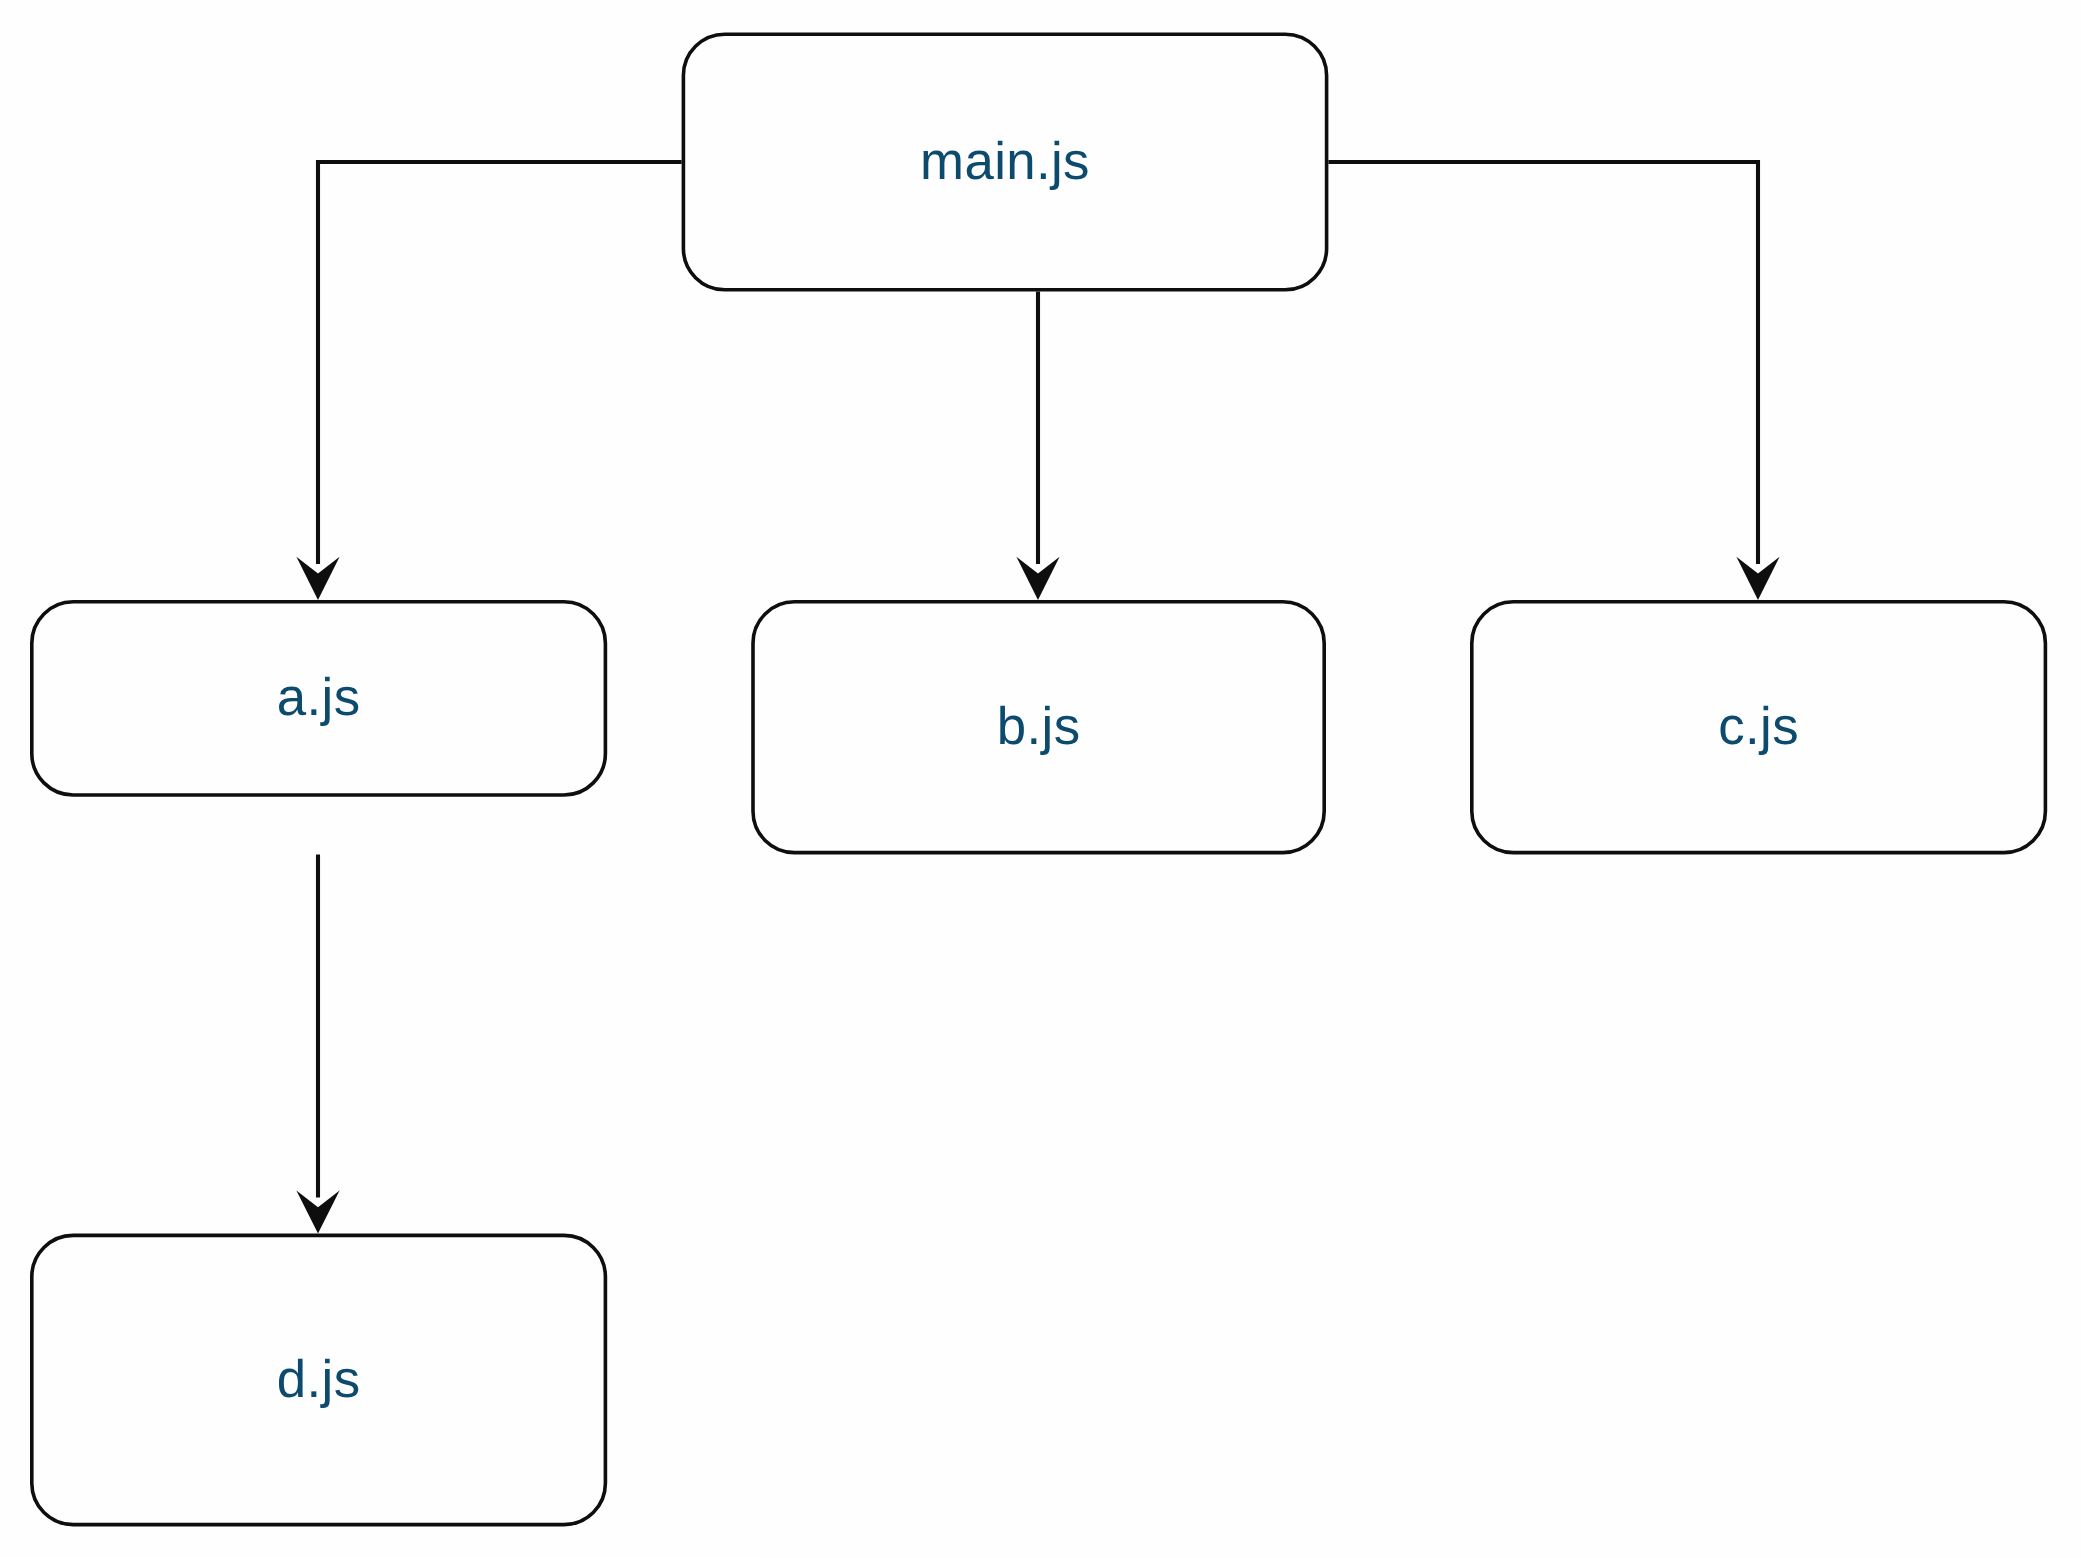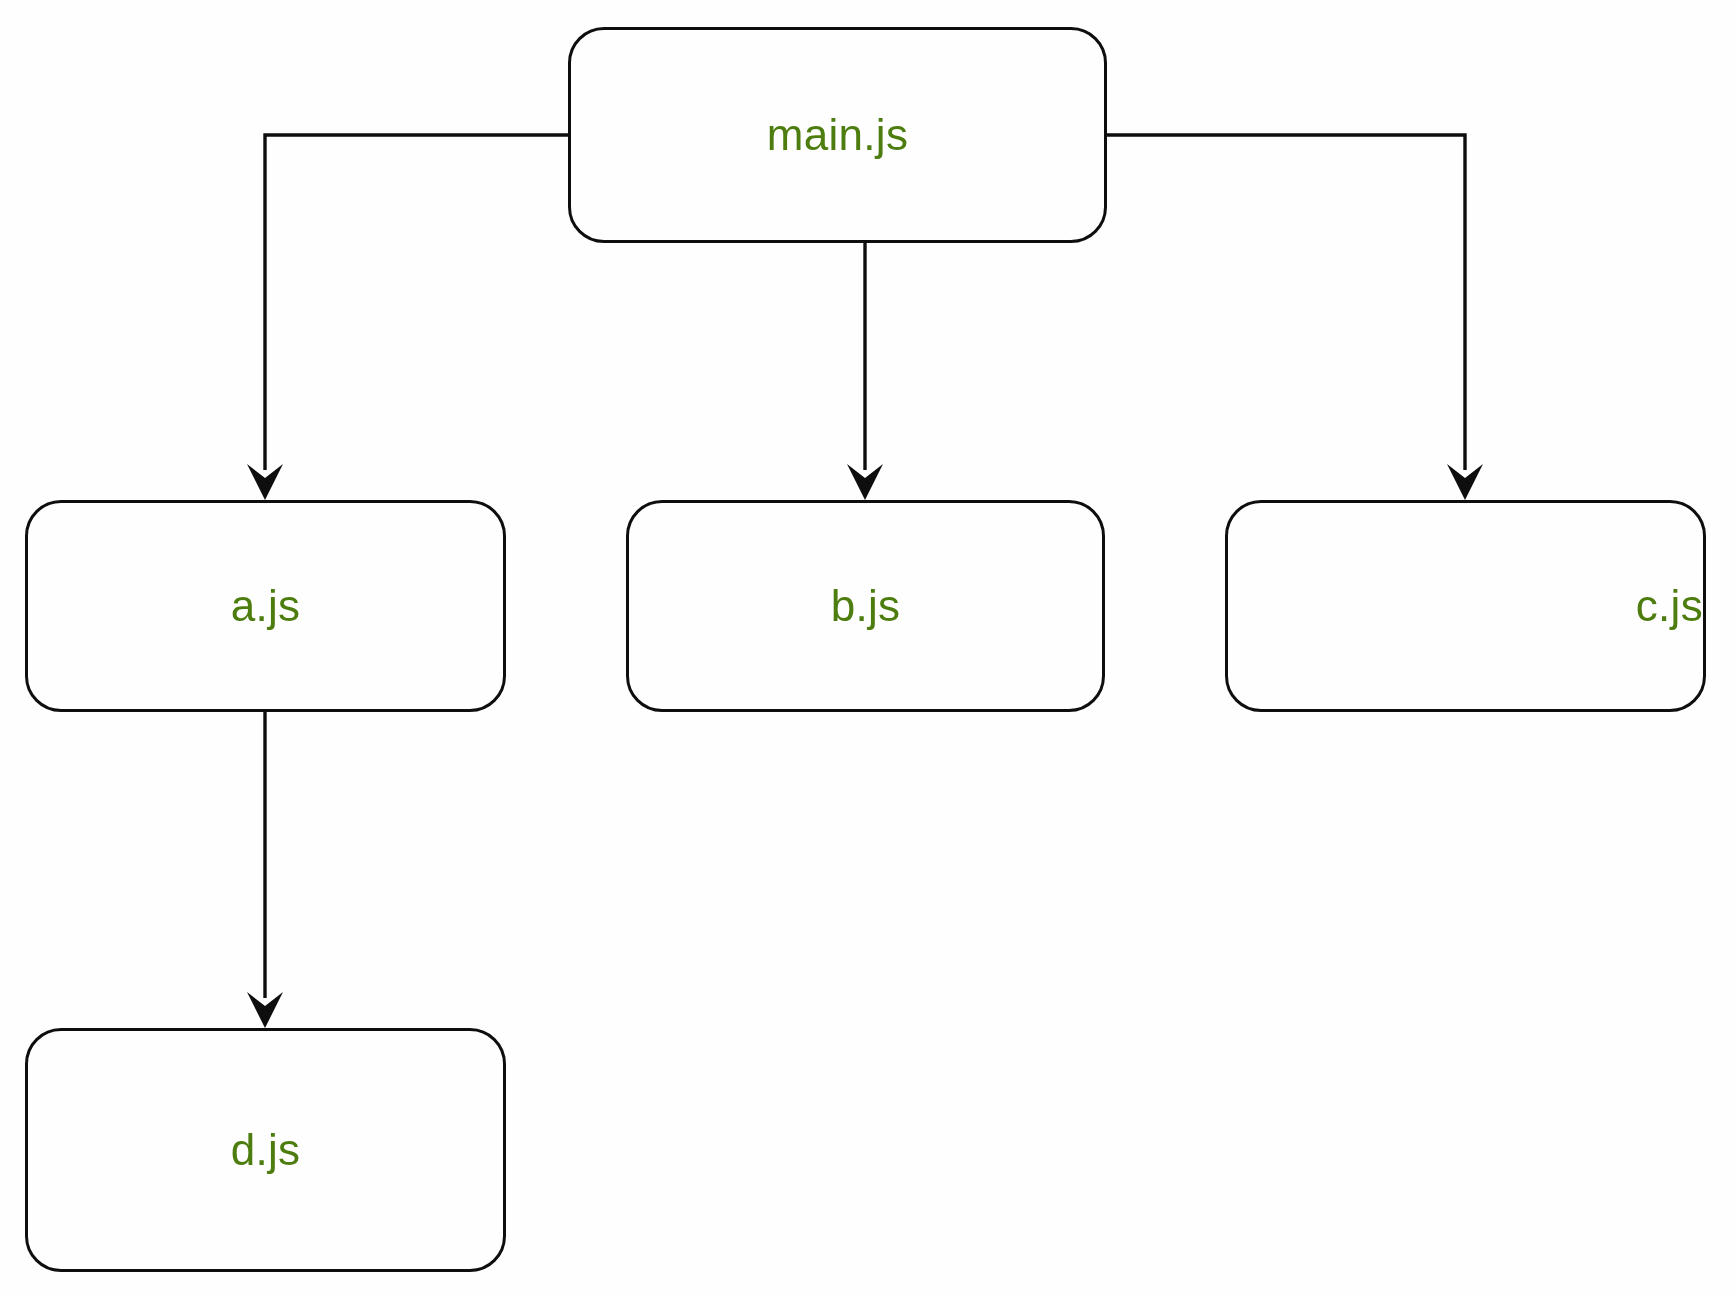--- a/index.html
+++ b/index.html
@@ -32,21 +32,21 @@
     border: 3px solid #0e0e0e;
     border-radius: 36px;
     display: flex;
     align-items: center;
     justify-content: center;
   }
   .node-label {
     font-family: "Liberation Sans", sans-serif;
     font-size: 44px;
     line-height: 1;
-    color: #4d7c0f;
+    color: #0c4a6e;
     letter-spacing: 0.3px;
     user-select: none;
   }
   .edge-path {
     fill: none;
     stroke: #0e0e0e;
     stroke-width: 3.4;
     stroke-linecap: butt;
     stroke-linejoin: miter;
   }
@@ -80,29 +80,29 @@
     <g>
       <path class="edge-path" d="M 265 712 L 265 998"></path>
       <path class="arrow-head" d="M 247 992 L 265 1028 L 283 992 L 265 1006 Z"></path>
     </g>
   </svg>
 
   <div class="node" style="left:568px; top:27px; width:539px; height:216px;">
     <span class="node-label">main.js</span>
   </div>
 
-  <div class="node" style="left:25px; top:500px; width:481px; height:212px;">
+  <div class="node" style="left:25px; top:500px; width:481px; height:164px;">
     <span class="node-label">a.js</span>
   </div>
 
   <div class="node" style="left:626px; top:500px; width:479px; height:212px;">
     <span class="node-label">b.js</span>
   </div>
 
-  <div class="node" style="left:1225px; top:500px; width:481px; height:212px;justify-content:flex-end;">
+  <div class="node" style="left:1225px; top:500px; width:481px; height:212px;">
     <span class="node-label">c.js</span>
   </div>
 
   <div class="node" style="left:25px; top:1028px; width:481px; height:244px;justify-content:center;">
     <span class="node-label">d.js</span>
   </div>
 
 </div>
 
 </body></html>

